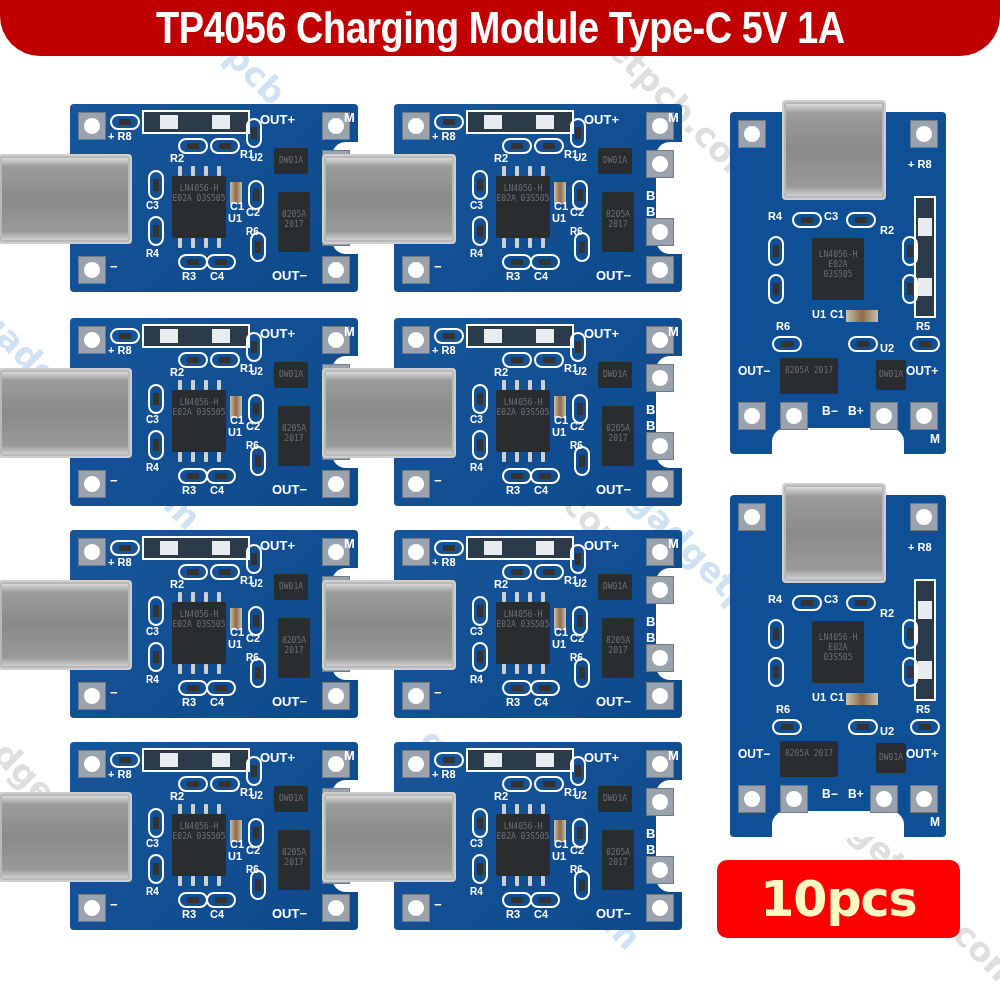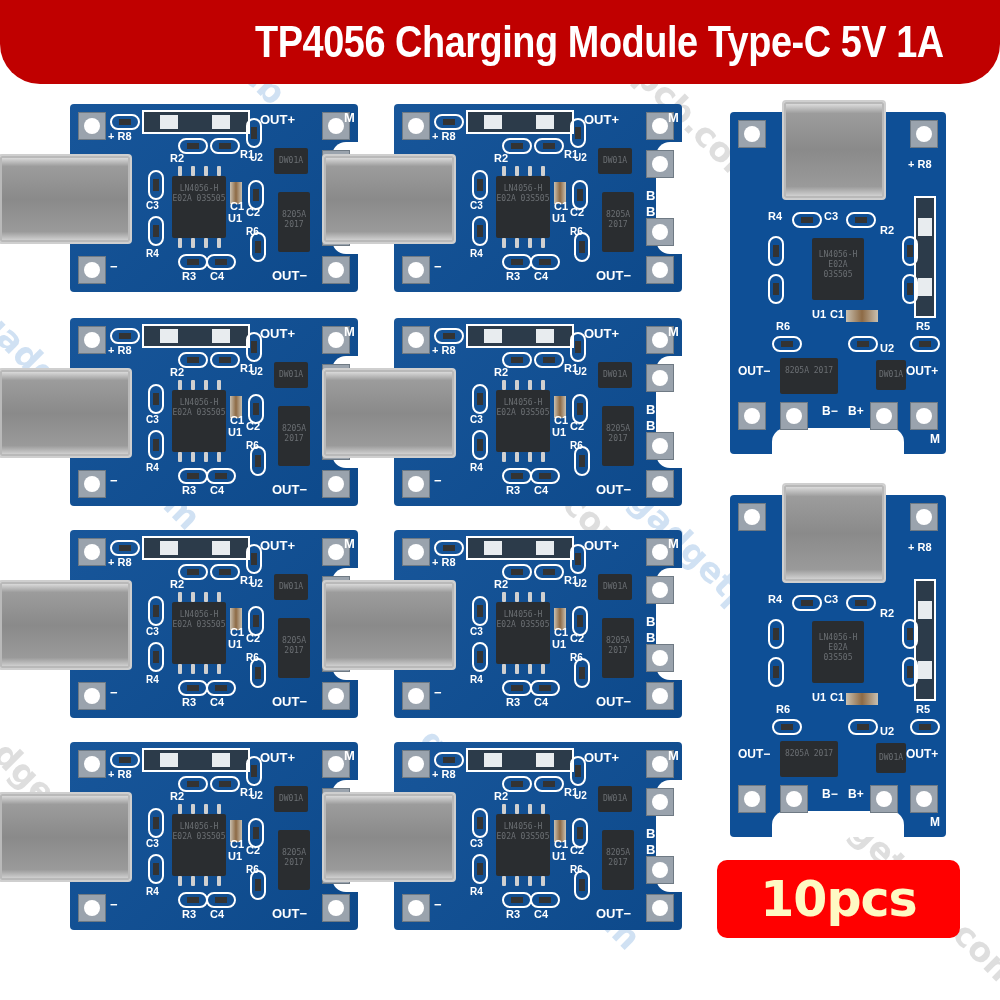--- a/index.html
+++ b/index.html
@@ -1,17 +1,17 @@
 <!DOCTYPE html>
 <html><head>
 <meta charset="utf-8">
 <style>
   html,body{margin:0;padding:0;}
   body{width:1000px;height:1000px;position:relative;overflow:hidden;background:#ffffff;font-family:"Liberation Sans",sans-serif;}
-  .banner{position:absolute;left:0;top:0;width:1000px;height:84px;background:#c00000;border-radius:0 0 40px 40px;display:flex;align-items:center;justify-content:flex-end;}
+  .banner{position:absolute;left:0;top:0;width:1000px;height:56px;background:#c00000;border-radius:0 0 40px 40px;display:flex;align-items:center;justify-content:center;}
   .banner-title{color:#fff;font-family:"Liberation Sans",sans-serif;font-weight:bold;font-size:44px;letter-spacing:-0.5px;transform:scaleX(0.86);white-space:nowrap;}
   .wm{position:absolute;color:rgba(120,170,220,0.35);font-weight:bold;font-size:34px;transform:rotate(45deg);transform-origin:left top;white-space:nowrap;pointer-events:none;font-family:"DejaVu Sans",sans-serif;}
   .wm.g{color:rgba(160,160,160,0.35);}
 
   
   .hb{position:absolute;width:300px;height:188px;}
   .hb .pcb{position:absolute;left:12px;top:0;width:288px;height:188px;background:#0e4f96;border-radius:4px;overflow:hidden;
       background-image:linear-gradient(135deg,rgba(255,255,255,0.04),rgba(0,0,0,0.08));}
   .hb .notch{position:absolute;right:-2px;top:38px;width:28px;height:112px;background:#fff;border-radius:14px 0 0 14px;}
   .pad{position:absolute;width:26px;height:26px;background:#9aa3ad;border:1px solid #6f7a84;}

